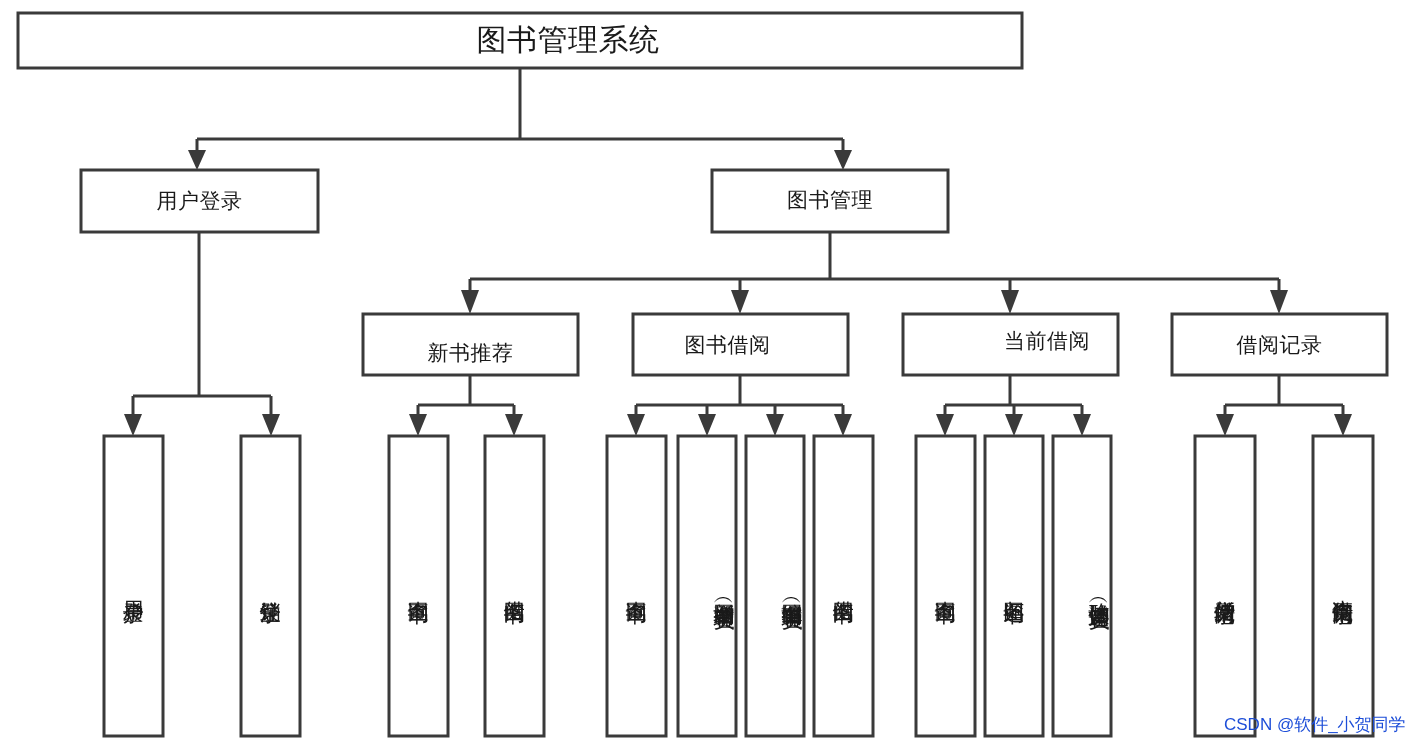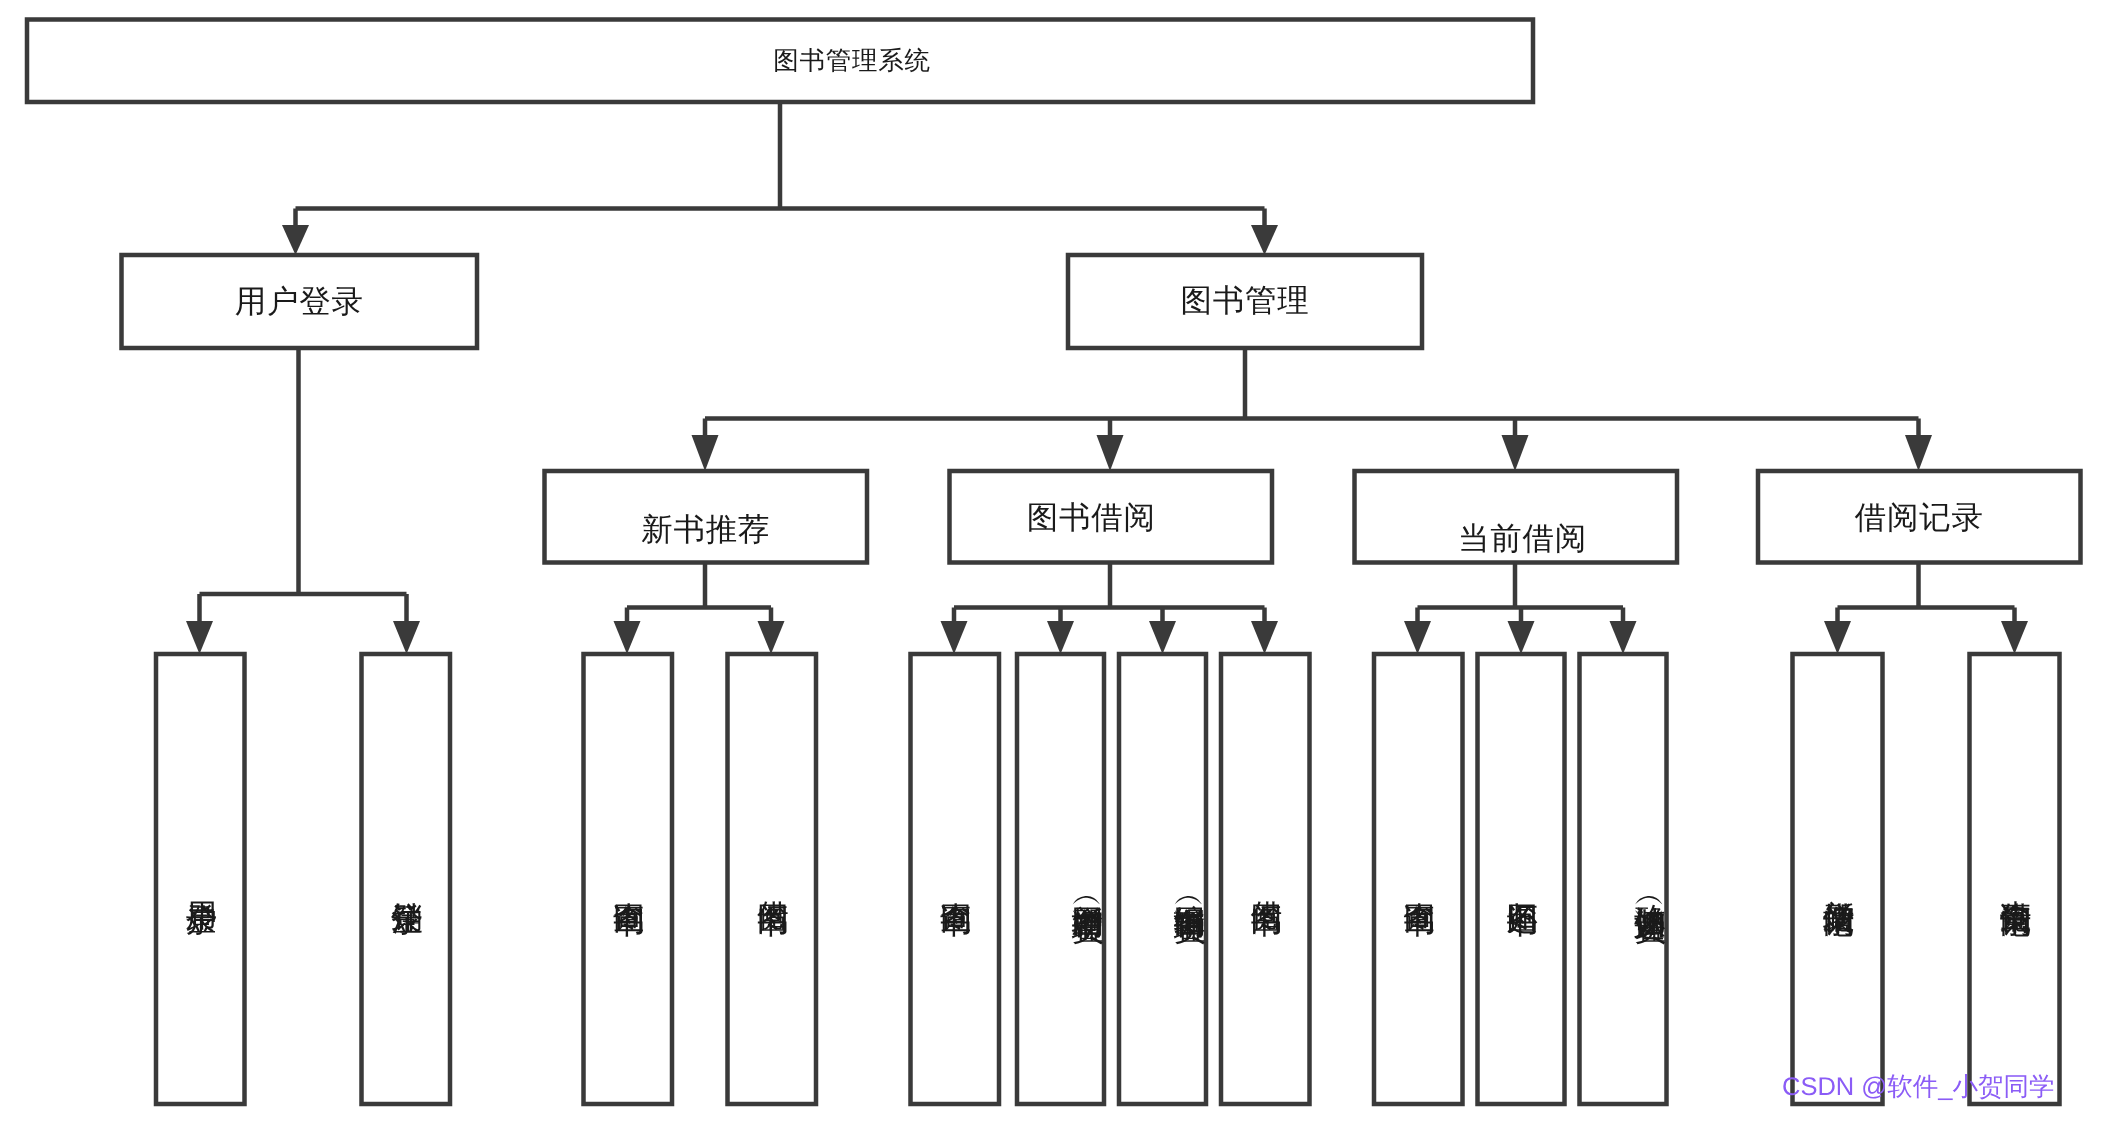--- a/index.html
+++ b/index.html
@@ -60,24 +60,24 @@
     font-size: 21px;
     line-height: 1.12;
     text-align: center;
     writing-mode: vertical-rl;
     text-orientation: upright;
     letter-spacing: 1px;
     pointer-events: none;
   }
   .watermark {
     position: absolute;
-    left: 1188px;
+    left: 1224px;
     top: 713px;
     font-size: 17px;
-    color: #8b5cf6;
+    color: #1d4ed8;
     white-space: nowrap;
     pointer-events: none;
   }
 </style>
 </head>
 <body>
 
 <div id="diagram-root">
 
   <svg id="diagram-svg" viewBox="0 0 1405 747">
@@ -151,28 +151,28 @@
     <rect class="node-box" x="814" y="436" width="59" height="300"></rect>
 
     <rect class="node-box" x="916" y="436" width="59" height="300"></rect>
     <rect class="node-box" x="985" y="436" width="58" height="300"></rect>
     <rect class="node-box" x="1053" y="436" width="58" height="300"></rect>
 
     <rect class="node-box" x="1195" y="436" width="60" height="300"></rect>
     <rect class="node-box" x="1313" y="436" width="60" height="300"></rect>
   </svg>
 
-  <div class="node-label-h" style="left:18px; top:13px; width:1004px; height:55px; font-size:17px;padding-left:48px;">图书管理系统</div>
+  <div class="node-label-h" style="left:18px; top:13px; width:1004px; height:55px; font-size:30px;padding-left:48px;">图书管理系统</div>
 
   <div class="node-label-h" style="left:81px; top:170px; width:237px; height:62px;">用户登录</div>
   <div class="node-label-h" style="left:712px; top:170px; width:236px; height:60px;">图书管理</div>
 
   <div class="node-label-h" style="left:363px; top:314px; width:215px; height:78px;">新书推荐</div>
   <div class="node-label-h" style="left:633px; top:314px; width:189px; height:61px;">图书借阅</div>
-  <div class="node-label-h" style="left:903px; top:328px; width:224px; height:61px;">当前借阅</div>
+  <div class="node-label-h" style="left:903px; top:310px; width:224px; height:61px;padding-left:32px;">当前借阅</div>
   <div class="node-label-h" style="left:1172px; top:314px; width:215px; height:61px;border-radius:25px;">借阅记录</div>
 
   <div class="node-label-v" style="left:104px; top:436px; width:59px; height:300px;">用户登录</div>
   <div class="node-label-v" style="left:241px; top:436px; width:59px; height:300px;">注销登录</div>
 
   <div class="node-label-v" style="left:389px; top:436px; width:59px; height:300px;">查询图书</div>
   <div class="node-label-v" style="left:485px; top:436px; width:59px; height:300px;">借阅图书</div>
 
   <div class="node-label-v" style="left:607px; top:436px; width:59px; height:300px;">查询图书</div>
   <div class="node-label-v" style="left:678px; top:444px; width:58px; height:292px; align-items:flex-start;">新增图书（管理员）</div>

